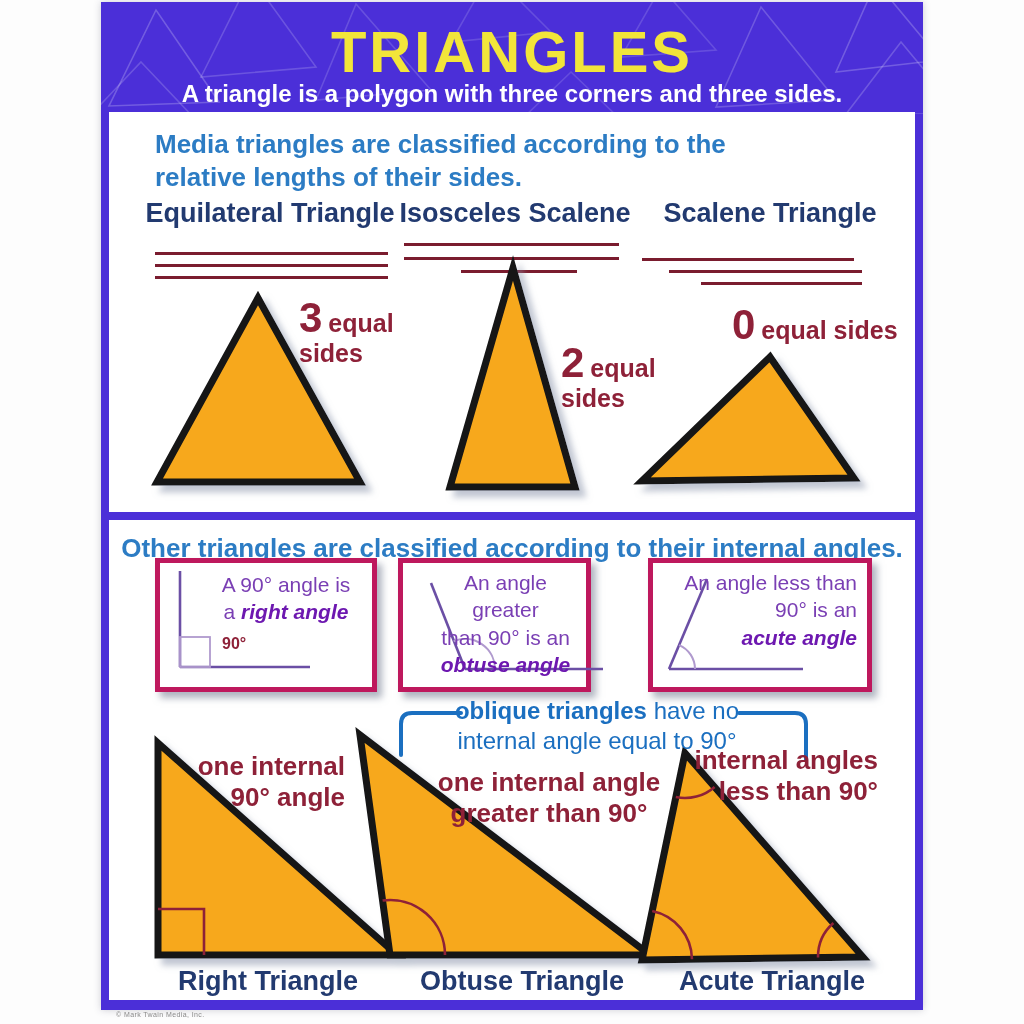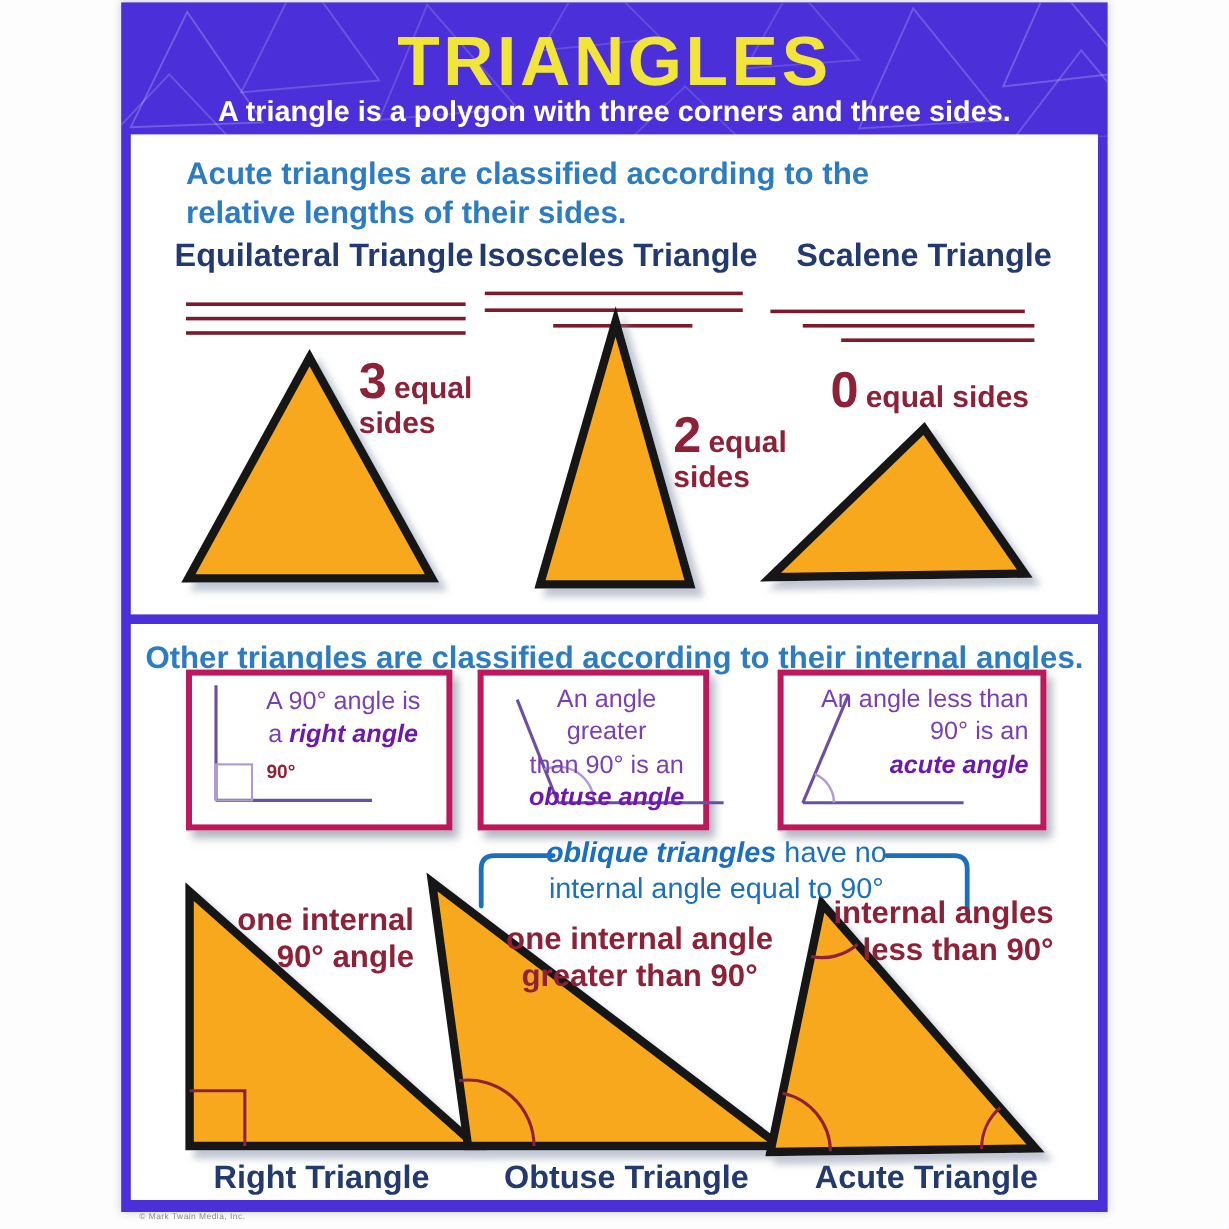--- a/index.html
+++ b/index.html
@@ -24,36 +24,36 @@
   .intro{color:#2c7cc4;font-weight:700;font-size:26px;line-height:1.28;}
   .sec1-intro{position:absolute;left:46px;top:16px;}
   .sec2-intro{position:absolute;left:0;top:12px;width:806px;text-align:center;}
 
   .col-head{position:absolute;top:86px;width:250px;text-align:center;
             color:#223a70;font-weight:700;font-size:27px;}
   .rline{position:absolute;height:3px;background:#7a1c2e;}
 
   .count-label{position:absolute;color:#8e2138;font-weight:700;font-size:25px;line-height:1.08;}
   .count-label .num{font-size:42px;font-weight:700;margin-right:6px;}
-  .nowrap{white-space:nowrap;}
+  .nowrap{white-space:nowrap;margin-left:40px;}
 
   .tri-svg{position:absolute;left:0;top:0;}
 
   
   .defbox{position:absolute;top:38px;height:134px;background:#ffffff;
           border:5px solid #be185d;box-shadow:5px 6px 7px rgba(110,118,140,.55);box-sizing:border-box;}
   .defbox svg{position:absolute;left:0;top:0;}
   .deftext{position:absolute;color:#7a3fb4;font-size:21px;font-weight:400;line-height:1.3;}
   .deftext .term{font-style:italic;font-weight:700;color:#6d18b0;}
   .corner90{position:absolute;color:#8e2138;font-weight:700;font-size:16px;}
 
   
   .callout{position:absolute;left:318px;top:176px;width:340px;text-align:center;
            color:#1b6fc0;font-size:24px;line-height:1.25;}
-  .callout .term{font-style:italic;font-weight:700;}
+  .callout .term{font-weight:700;}
 
   .ex-label{position:absolute;color:#8e2138;font-weight:700;font-size:26px;line-height:1.18;}
   .tri-name{position:absolute;top:446px;text-align:center;color:#223a70;
             font-weight:700;font-size:27px;}
 
   .copyright{position:absolute;left:116px;top:1011px;font-size:7px;color:#8a8a8a;letter-spacing:.4px;}
 </style>
 </head>
 <body>
 
@@ -74,26 +74,26 @@
           <polygon points="800,40 860,112 745,112" opacity="0.2"></polygon>
           <polygon points="470,70 520,118 420,118" opacity="0.14"></polygon>
         </g>
       </svg>
       <div class="title">TRIANGLES</div>
       <div class="subtitle">A triangle is a polygon with three corners and three sides.</div>
     </div>
 
     <div class="panel panel1">
       <div class="intro sec1-intro">
-        <div>Acute triangles are classified according to the</div>
+        <div>Media triangles are classified according to the</div>
         <div>relative lengths of their sides.</div>
       </div>
 
       <div class="col-head" style="left:36px;">Equilateral Triangle</div>
-      <div class="col-head" style="left:281px;">Isosceles Triangle</div>
+      <div class="col-head" style="left:281px;">Isosceles Scalene</div>
       <div class="col-head" style="left:536px;">Scalene Triangle</div>
 
       <div class="rline" style="left:46px;top:140px;width:233px;"></div>
       <div class="rline" style="left:46px;top:152px;width:233px;"></div>
       <div class="rline" style="left:46px;top:164px;width:233px;"></div>
       <div class="rline" style="left:295px;top:131px;width:215px;"></div>
       <div class="rline" style="left:295px;top:145px;width:215px;"></div>
       <div class="rline" style="left:352px;top:158px;width:116px;"></div>
       <div class="rline" style="left:533px;top:146px;width:212px;"></div>
       <div class="rline" style="left:560px;top:158px;width:193px;"></div>
@@ -197,21 +197,21 @@
 
       <div class="callout">
         <div><span class="term">oblique triangles</span><span> have no</span></div>
         <div>internal angle equal to 90°</div>
       </div>
 
       <div class="ex-label" style="left:76px;top:231px;width:160px;text-align:right;">
         <div>one internal</div>
         <div>90° angle</div>
       </div>
-      <div class="ex-label" style="left:300px;top:247px;width:248px;text-align:center;">
+      <div class="ex-label" style="left:316px;top:247px;width:248px;text-align:center;">
         <div>one internal angle</div>
         <div>greater than 90°</div>
       </div>
       <div class="ex-label" style="left:577px;top:225px;width:192px;text-align:right;">
         <div>internal angles</div>
         <div>less than 90°</div>
       </div>
 
       <div class="tri-name" style="left:59px;width:200px;">Right Triangle</div>
       <div class="tri-name" style="left:303px;width:220px;">Obtuse Triangle</div>

